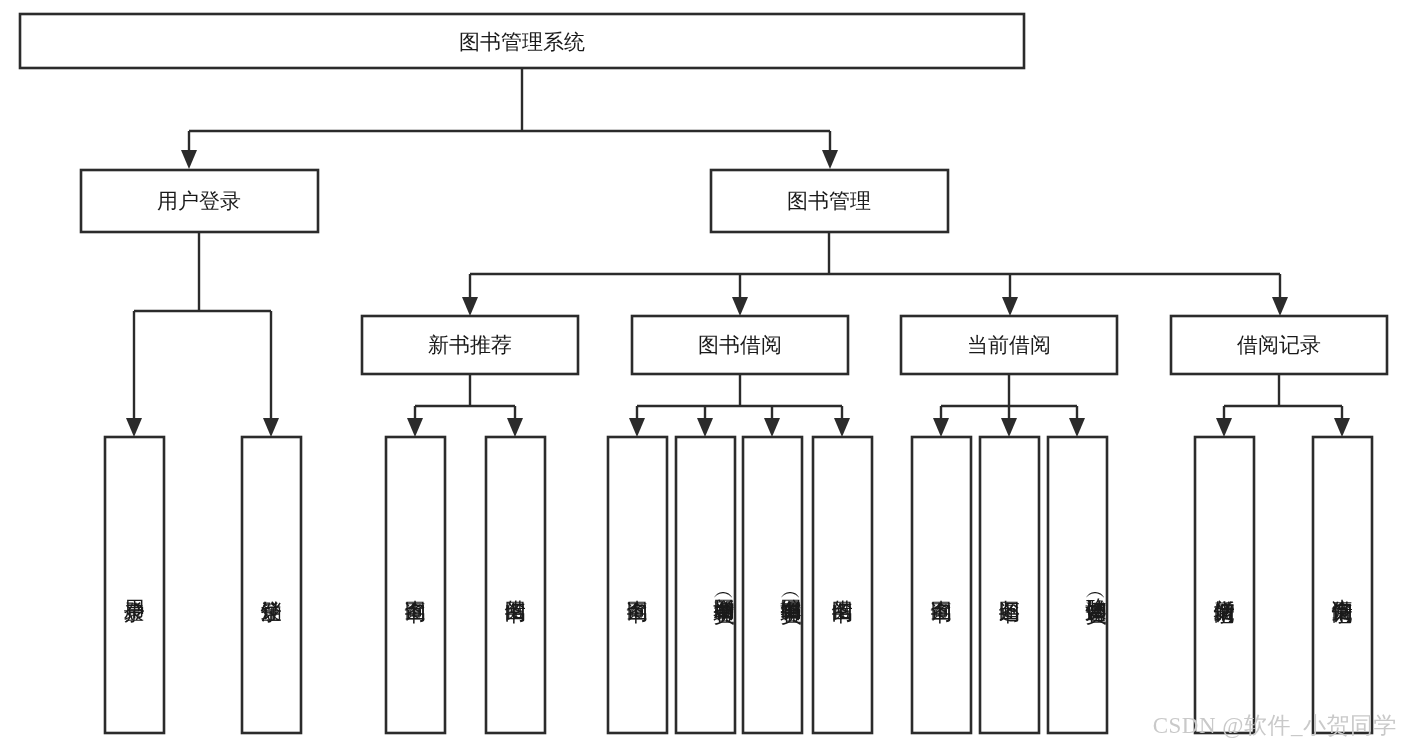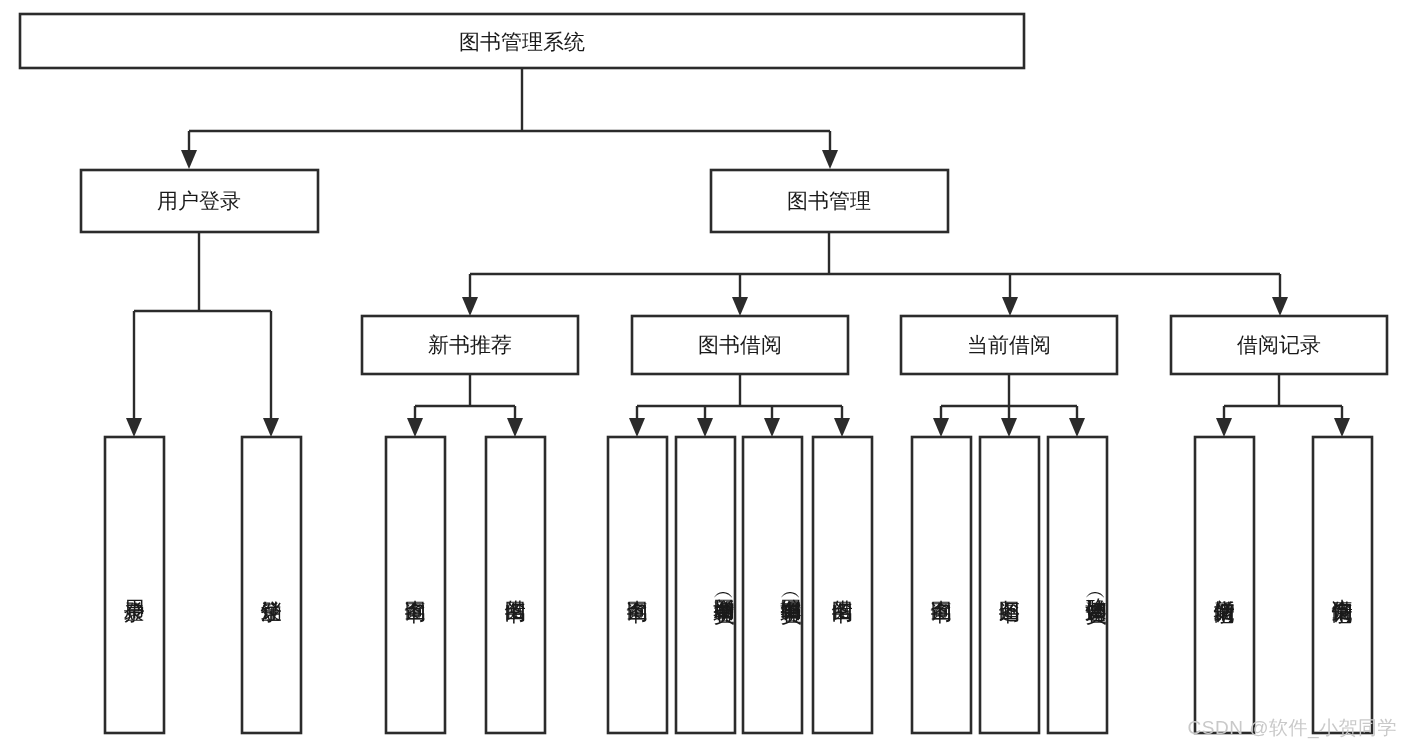--- a/index.html
+++ b/index.html
@@ -61,22 +61,22 @@
     white-space: nowrap;
     display: flex;
     align-items: center;
     justify-content: center;
     pointer-events: none;
   }
   .watermark {
     position: absolute;
     right: 8px;
     bottom: 6px;
-    font-family: Liberation Sans, sans-serif;
-    font-size: 19px;
+    font-family: Liberation Serif, serif;
+    font-size: 23px;
     color: #c9c9c9;
     white-space: nowrap;
     letter-spacing: 0.5px;
   }
 </style>
 </head>
 <body>
 
 <div id="diagram-root">
 

